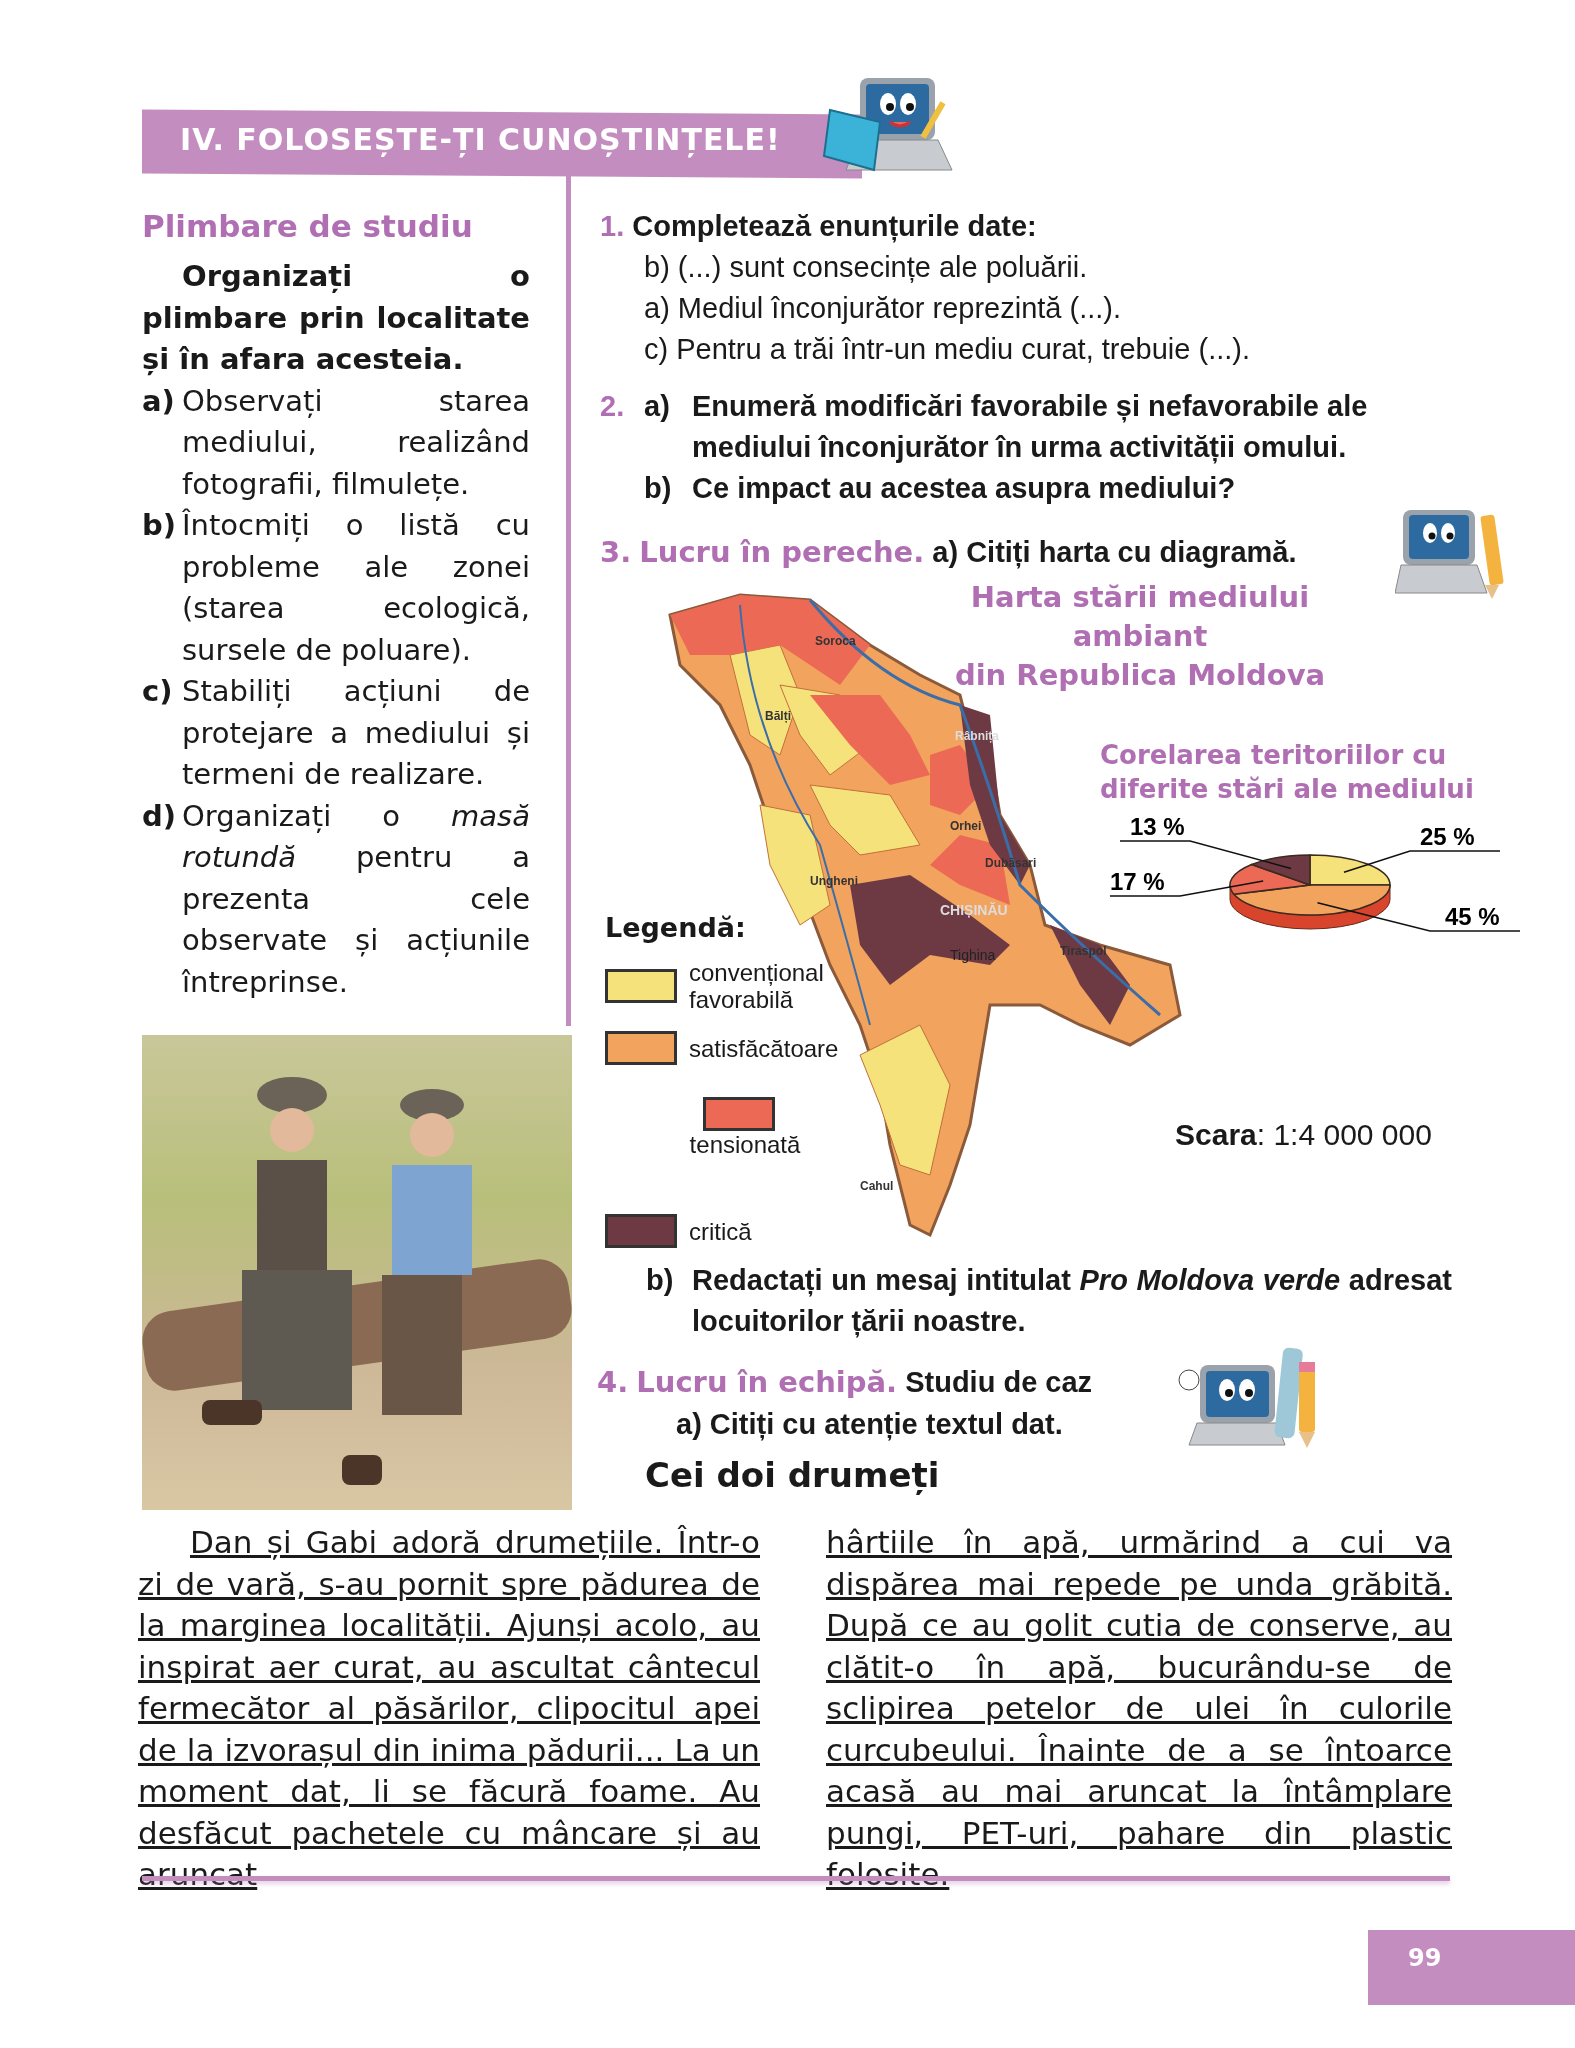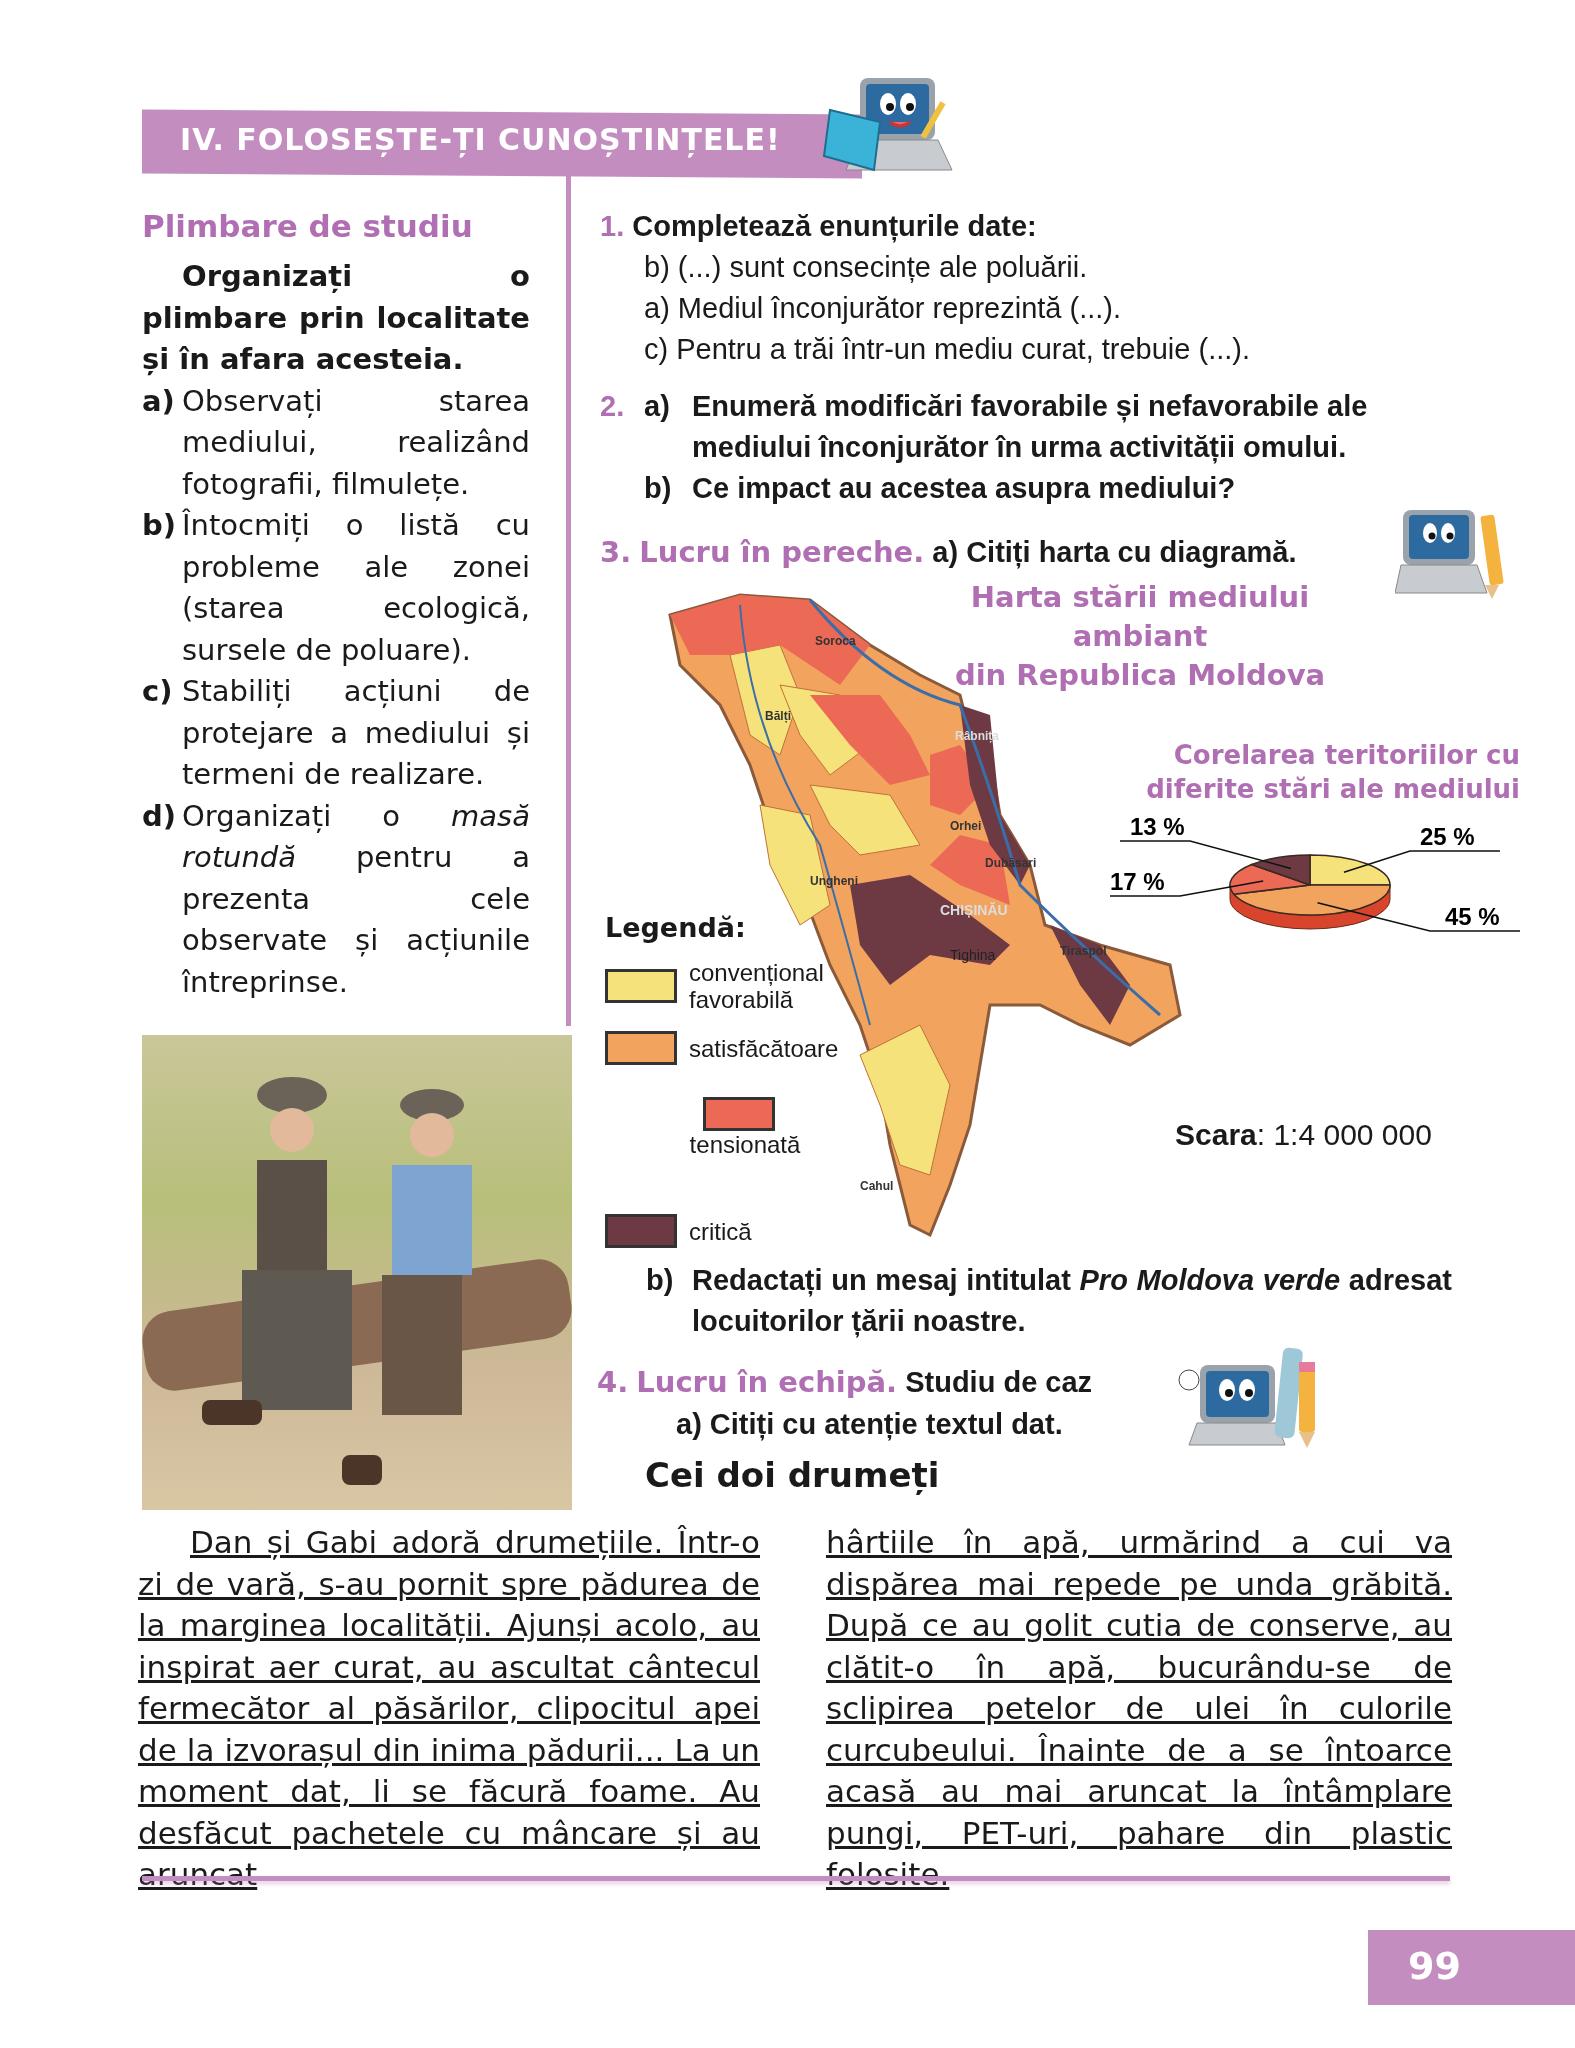--- a/index.html
+++ b/index.html
@@ -18,21 +18,21 @@
   .item .txt{flex:1;text-align:justify;}
   
   .rtext{font-family:"Liberation Sans",sans-serif;font-size:29px;line-height:41px;}
   .num{color:#b06fb3;font-weight:bold;}
   .cursive{font-family:"DejaVu Sans",sans-serif;color:#b06fb3;font-weight:bold;}
   .legend-row{display:flex;align-items:center;font-family:"Liberation Sans",sans-serif;font-size:24px;line-height:27px;}
   .swatch{width:66px;height:28px;border:3px solid #333;margin-right:12px;flex:none;}
   .story{font-size:31px;line-height:41.5px;text-align:justify;text-decoration:underline;}
   #footer-line{left:142px;top:1876px;width:1308px;height:5px;background:#c48dc0;box-shadow:0 3px 4px rgba(180,120,180,.35);}
   #page-tab{left:1368px;top:1930px;width:207px;height:75px;background:#c48dc0;}
-  #page-num{left:1408px;top:1944px;font-size:38px;font-weight:bold;color:#fff;}
+  #page-num{left:1408px;top:1944px;font-size:24px;font-weight:bold;color:#fff;}
 </style>
 </head>
 <body>
 
 <div class="abs" id="banner"></div>
 <div class="abs" id="banner-title">IV. FOLOSEȘTE-ȚI CUNOȘTINȚELE!</div>
 <div class="abs" style="left:820px;top:70px;width:140px;height:110px;">
   <svg width="140" height="110" viewBox="0 0 140 110">
     <rect x="40" y="8" width="75" height="62" rx="8" fill="#9aa3ab"></rect>
     <rect x="46" y="14" width="63" height="50" rx="4" fill="#2c6aa0"></rect>
@@ -175,21 +175,21 @@
   <div class="legend-row" style="margin-bottom:56px;flex-direction:column;">
     <span class="swatch" style="background:#ec6a55;"></span>
     <span>tensionată</span>
   </div>
   <div class="legend-row">
     <span class="swatch" style="background:#6d3a44;"></span>
     <span>critică</span>
   </div>
 </div>
 
-<div class="abs" style="left:1100px;top:738px;width:420px;text-align:right;font-size:26px;line-height:34px;font-weight:bold;">
+<div class="abs" style="left:1100px;top:738px;width:420px;text-align:left;font-size:26px;line-height:34px;font-weight:bold;">
   <span class="violet">Corelarea teritoriilor cu diferite stări ale mediului</span>
 </div>
 <div class="abs" style="left:1110px;top:815px;width:420px;height:150px;">
   <svg id="pie-svg" width="420" height="150" viewBox="0 0 420 150">
       <path d="M120,70 A80,30 0 0 0 280,70 L280,84 A80,30 0 0 1 120,84 Z" fill="#d8442c" stroke="#6a2a1a"></path>
       <path d="M200,70 L200,40 A80,30 0 0 1 280,70 Z" fill="#f6e27a" stroke="#3a2a20" stroke-width="1.5"></path>
       <path d="M200,70 L280,70 A80,30 0 0 1 123.91547869638772,79.27050983124843 Z" fill="#f2a35e" stroke="#3a2a20" stroke-width="1.5"></path>
       <path d="M200,70 L123.91547869638772,79.27050983124843 A80,30 0 0 1 141.68250980628704,49.46358682213935 Z" fill="#ec6a55" stroke="#3a2a20" stroke-width="1.5"></path>
       <path d="M200,70 L141.68250980628704,49.46358682213935 A80,30 0 0 1 199.99999999999997,40 Z" fill="#6d3a44" stroke="#3a2a20" stroke-width="1.5"></path>
       <polyline points="390,36 300,36 233.94112549695427,57.27207793864214" fill="none" stroke="#111" stroke-width="1.5"></polyline>

